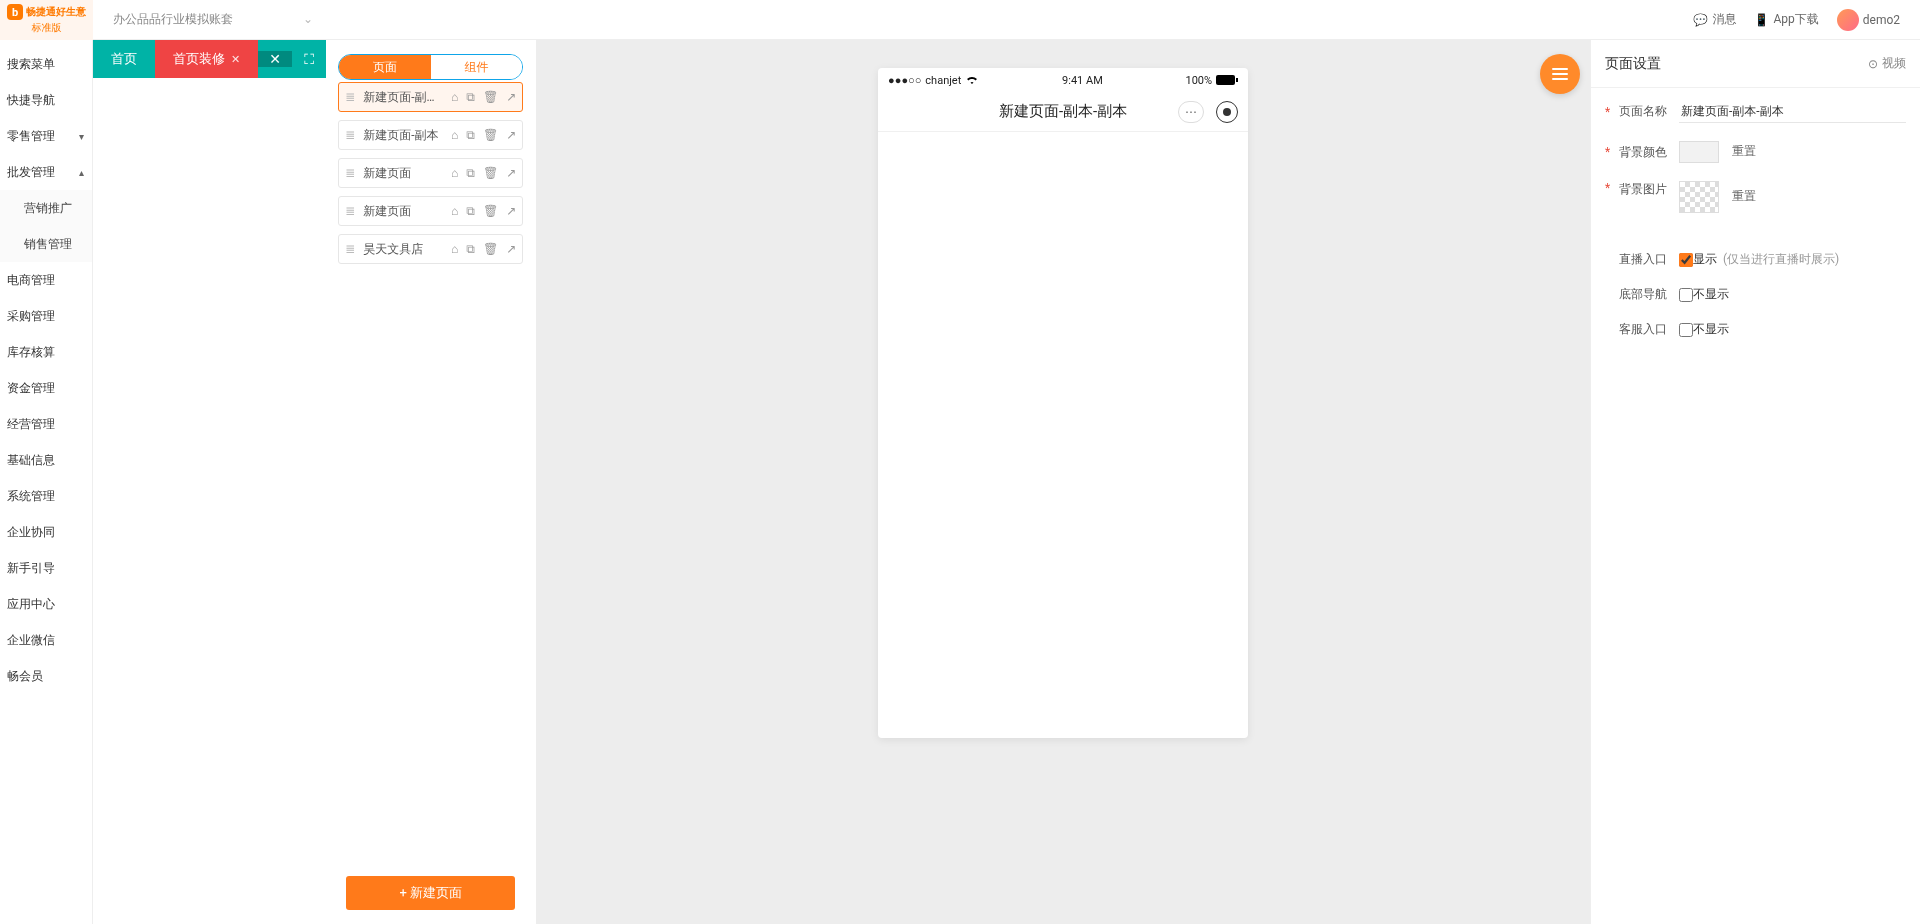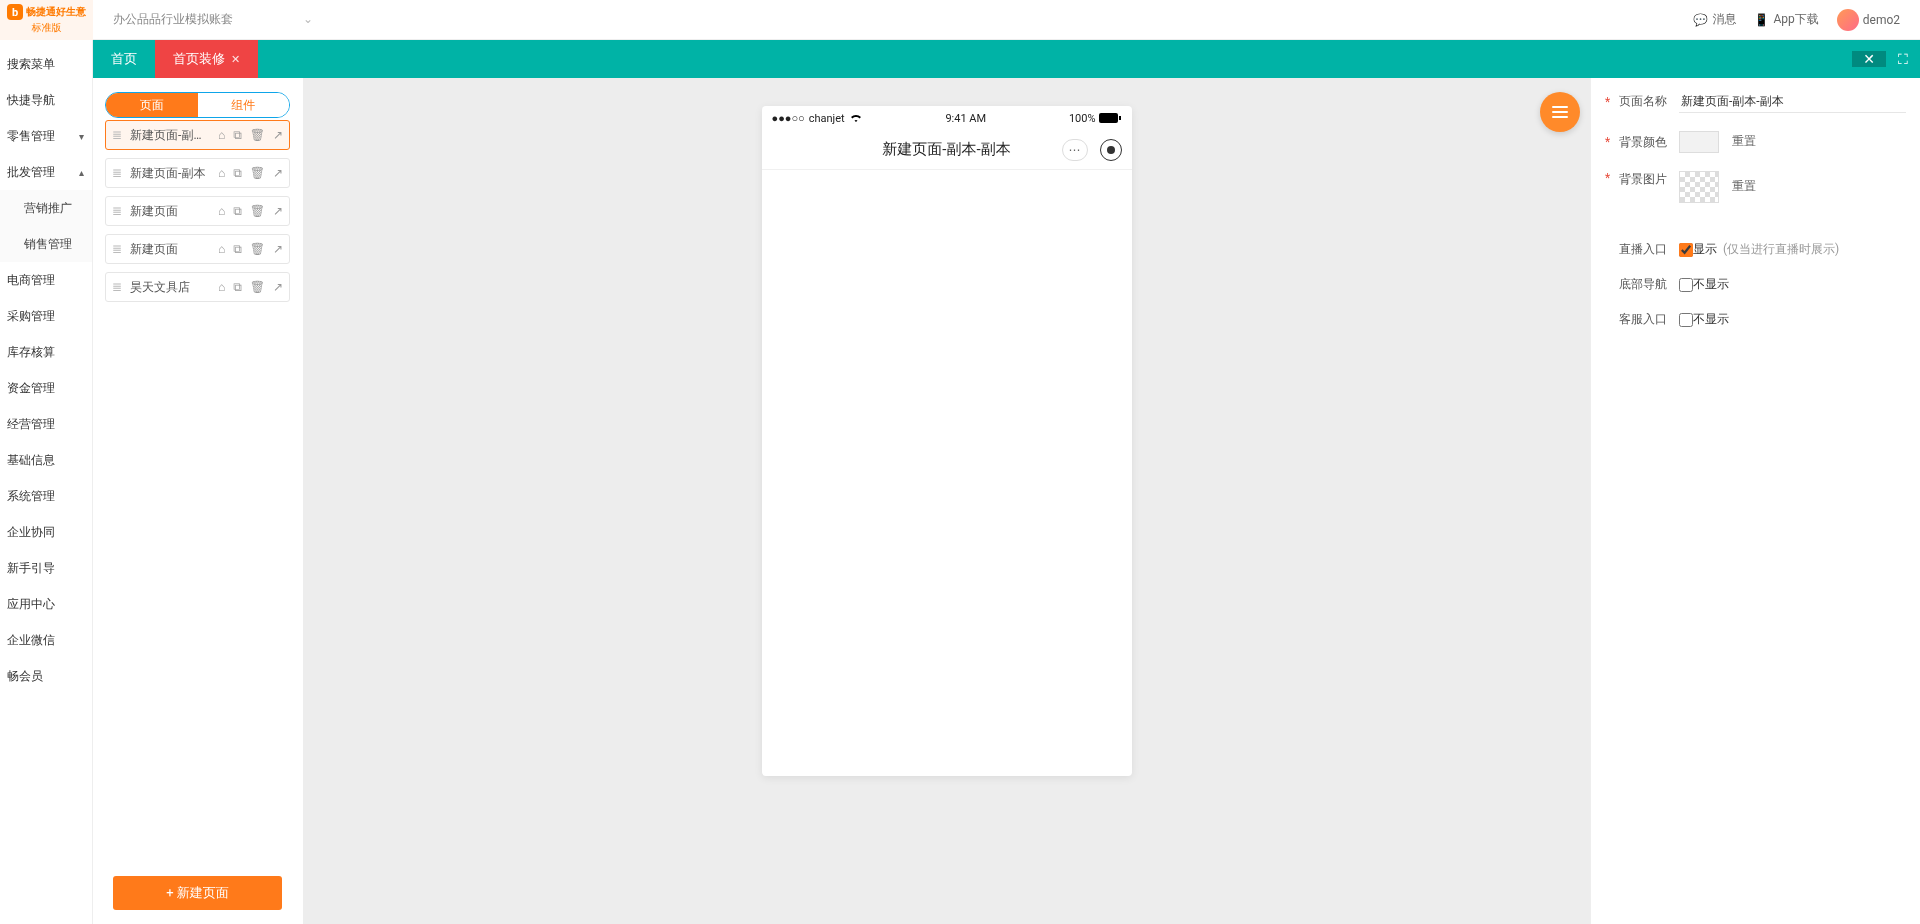--- a/index.html
+++ b/index.html
@@ -21,21 +21,21 @@
 
 .mainrow{flex:1;display:flex;min-height:0}
 
 
 .sidebar{width:93px;background:#fff;border-right:1px solid #eee;padding-top:6px;overflow:auto}
 .sidebar .navitem{height:36px;display:flex;align-items:center;padding-left:7px;font-size:12px;color:#333;cursor:pointer;gap:6px;position:relative}
 .sidebar .navitem .caret{margin-left:auto;margin-right:8px;font-size:10px;color:#666}
 .sidebar .navitem.sub{padding-left:24px;color:#444;background:#fafafa}
 
 
-.content{flex:1;display:flex;flex-direction:column;min-width:0}
+.content{flex:1;display:flex;flex-direction:row;min-width:0}
 
 
 .tabs{height:38px;background:#00b3a6;display:flex;align-items:stretch;color:#fff;font-size:13px}
 .tabs .tab{padding:0 18px;display:flex;align-items:center;cursor:pointer;position:relative}
 .tabs .tab.active{background:#ef4444}
 .tabs .tab .x{margin-left:6px;font-size:11px;opacity:.85}
 .tabs .right{margin-left:auto;display:flex;align-items:center}
 .tabs .iconbtn{width:34px;display:flex;align-items:center;justify-content:center;cursor:pointer;font-size:14px}
 .tabs .iconbtn.dark{background:#008a7f}
 
@@ -291,20 +291,27 @@
             </div>
             <div class="phone-head">
               <div class="ttl">新建页面-副本-副本</div>
               <div class="pill">⋯</div>
               <div class="ring"></div>
             </div>
           </div>
         </div>
 
         <div class="settings">
+          <div class="hd">
+            <span>页面设置</span>
+            <span class="vid">
+              <span>⊙</span>
+              <span>视频</span>
+            </span>
+          </div>
           <div class="body">
             <div class="frow">
               <span class="star">*</span>
               <span class="lbl">页面名称</span>
               <span class="val"><input class="inp" value="新建页面-副本-副本" style=""></span>
             </div>
             <div class="frow">
               <span class="star">*</span>
               <span class="lbl">背景颜色</span>
               <span class="val">

